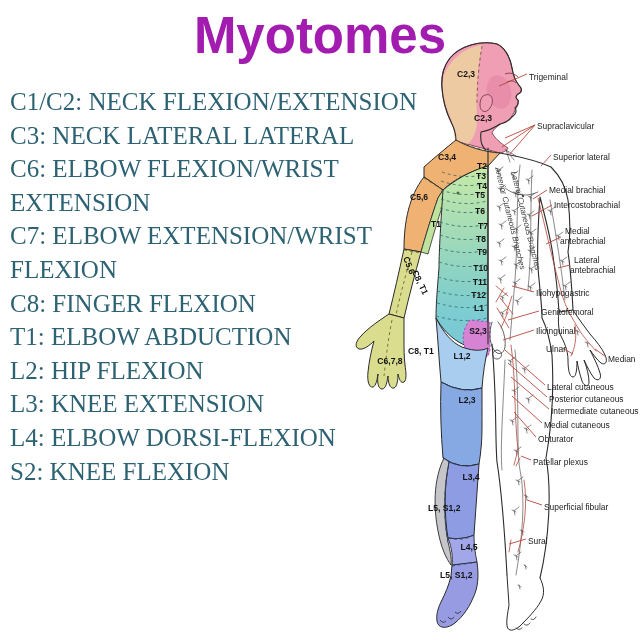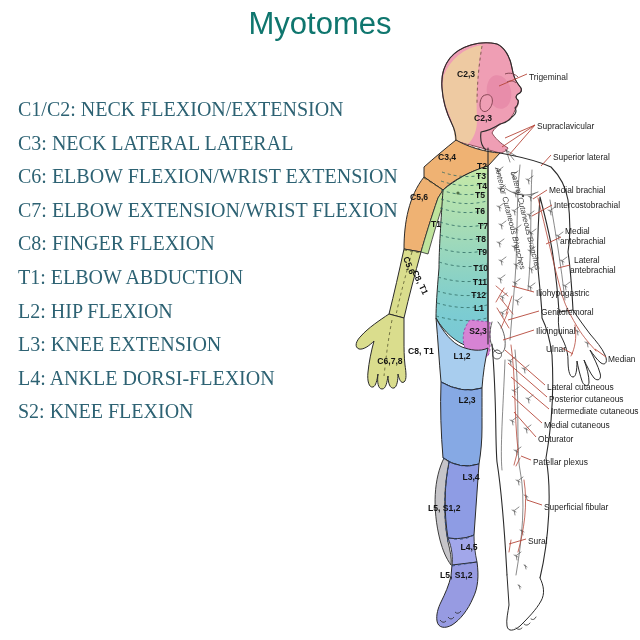--- a/index.html
+++ b/index.html
@@ -1,23 +1,23 @@
 <!DOCTYPE html>
 <html><head>
 <meta charset="utf-8">
 <style>
   html,body{margin:0;padding:0;background:#fff;}
   .canvas{position:relative;width:640px;height:640px;background:#ffffff;overflow:hidden;
           font-family:"Liberation Sans",sans-serif;}
   .title{position:absolute;top:6px;left:0;right:0;margin:0;text-align:center;
-         font-size:31px;font-weight:400;color:#0f766e;letter-spacing:0px;
+         font-size:51px;font-weight:700;color:#a21caf;letter-spacing:0px;
          font-family:"Liberation Sans",sans-serif;}
-  .myotome-list{position:absolute;left:10px;top:85px;width:424px;margin:8px;padding:0;
+  .myotome-list{position:absolute;left:10px;top:85px;width:424px;margin:0;padding:0;
                 list-style:none;font-family:"Liberation Serif",serif;
-                font-size:20px;color:#2d6273;}
+                font-size:25px;color:#2d6273;}
   .myotome-list li{line-height:33.6px;}
   svg{position:absolute;top:0;left:0;}
   svg text{font-family:"Liberation Sans",sans-serif;}
   .derm{font-size:8.6px;font-weight:700;fill:#141414;}
   .nerve{font-size:8.4px;fill:#1b1b1b;}
   .rot{font-size:8px;font-style:italic;fill:#3c3c3c;}
 </style>
 </head>
 <body>
 
@@ -27,21 +27,21 @@
 
   <ul class="myotome-list">
     <li>C1/C2: NECK FLEXION/EXTENSION</li>
     <li>C3: NECK LATERAL LATERAL</li>
     <li>C6: ELBOW FLEXION/WRIST EXTENSION</li>
     <li>C7: ELBOW EXTENSION/WRIST FLEXION</li>
     <li>C8: FINGER FLEXION</li>
     <li>T1: ELBOW ABDUCTION</li>
     <li>L2: HIP FLEXION</li>
     <li>L3: KNEE EXTENSION</li>
-    <li>L4: ANKLE DORSI-FLEXION</li>
+    <li>L4: ELBOW DORSI-FLEXION</li>
     <li>S2: KNEE FLEXION</li>
   </ul>
 
   <svg width="640" height="640" viewBox="0 0 640 640">
     <defs>
       <linearGradient id="trunkGrad" x1="0" y1="163" x2="0" y2="348" gradientUnits="userSpaceOnUse">
         <stop offset="0" stop-color="#c9eba6"></stop>
         <stop offset="0.35" stop-color="#a6dcb6"></stop>
         <stop offset="0.62" stop-color="#8bd2c5"></stop>
         <stop offset="0.82" stop-color="#7cccd2"></stop>

